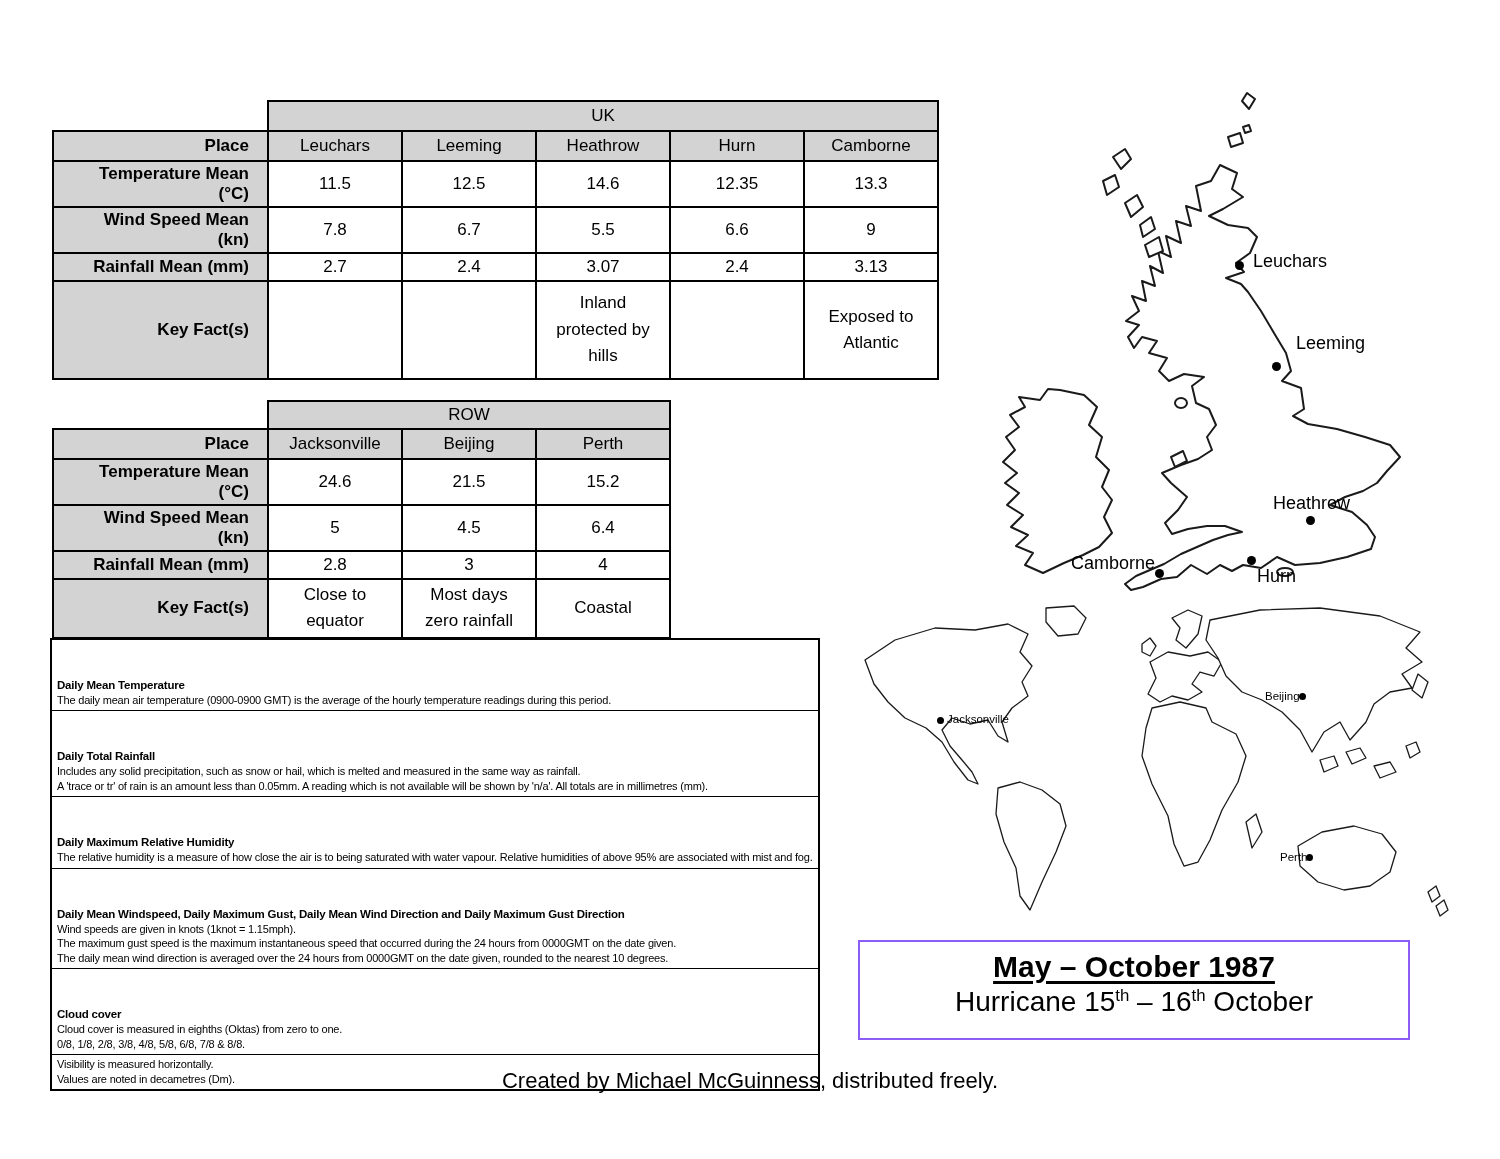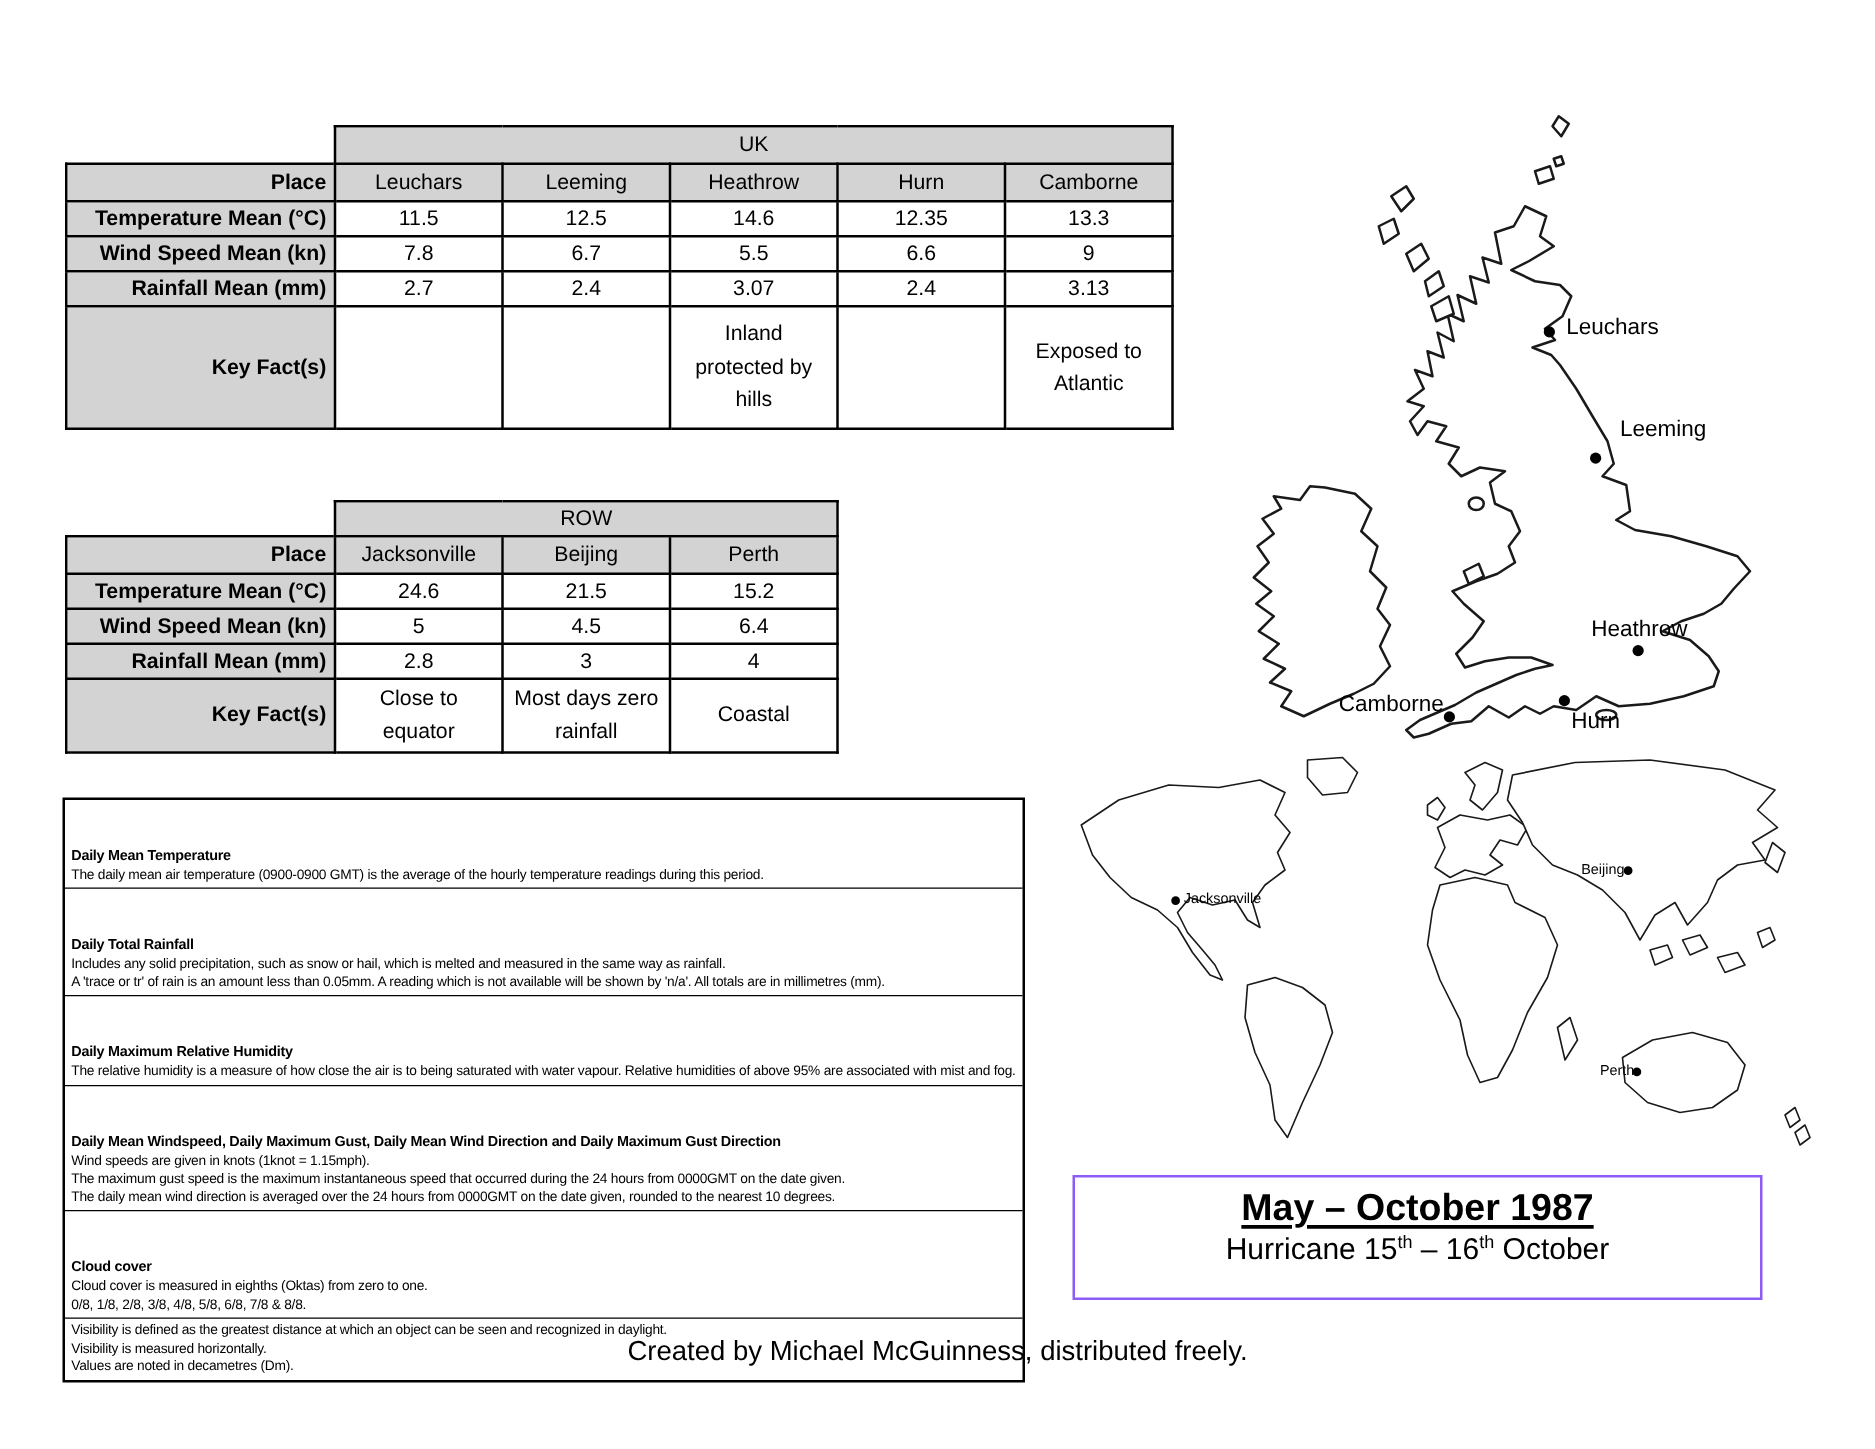--- a/index.html
+++ b/index.html
@@ -2,21 +2,21 @@
 <html><head>
 <meta charset="utf-8">
 <style>
   * { margin:0; padding:0; box-sizing:border-box; }
   html,body { background:#fff; }
   body { font-family:"Liberation Sans", sans-serif; color:#000; }
   .page { position:relative; width:1500px; height:1159px; background:#fff; overflow:hidden; }
 
   
   table.datatable { position:absolute; border-collapse:collapse; table-layout:fixed; }
-  .datatable td { border:2px solid #000; font-size:17px; padding:2px 6px; overflow:hidden;margin-top:25px; }
+  .datatable td { border:2px solid #000; font-size:17px; padding:2px 18px; overflow:hidden;margin-top:25px; }
   .datatable td.corner { border:none; background:#fff; }
   .datatable td.region-hdr { background:#d3d3d3; text-align:center; height:30px; }
   .datatable td.place-hdr { background:#d3d3d3; text-align:center; height:30px; }
   .datatable td.rowlabel { background:#d3d3d3; text-align:right; font-weight:bold; }
   .datatable td.val { background:#fff; text-align:center; }
   .datatable tr.datarow td { height:28px; }
   .datatable tr.keyfacts-uk td { height:98px; }
   .datatable tr.keyfacts-row td { height:56px; }
   .datatable tr.keyfacts-uk td.val, .datatable tr.keyfacts-row td.val { line-height:1.55; }
 
@@ -35,21 +35,21 @@
   .ukm-label { font-size:18px; }
   .wm-label  { font-size:11.5px; }
   .dot { position:absolute; background:#000; border-radius:50%; }
   .dot-lg { width:9px; height:9px; }
   .dot-sm { width:7px; height:7px; }
 
   
   .hurricane-box { position:absolute; left:858px; top:940px; width:552px; height:100px;
                    border:2px solid #8b5cf6; background:#fff; text-align:center; padding-top:8px; }
   .hb-title { font-size:30px; font-weight:bold; text-decoration:underline; text-underline-offset:4px; }
-  .hb-line2 { font-size:24px; margin-top:2px; }
+  .hb-line2 { font-size:28px; margin-top:2px; }
   .hb-line2 sup { font-size:60%; }
 
   
   .footer { position:absolute; left:0; right:0; top:1068px; text-align:center; font-size:22px; }
 </style>
 </head>
 <body>
 
 <div class="page">
 
@@ -174,21 +174,20 @@
       <div class="defs-line">Wind speeds are given in knots (1knot = 1.15mph).</div>
       <div class="defs-line">The maximum gust speed is the maximum instantaneous speed that occurred during the 24 hours from 0000GMT on the date given.</div>
       <div class="defs-line">The daily mean wind direction is averaged over the 24 hours from 0000GMT on the date given, rounded to the nearest 10 degrees.</div>
     </div>
     <div class="defs-section">
       <div class="defs-heading">Cloud cover</div>
       <div class="defs-line">Cloud cover is measured in eighths (Oktas) from zero to one.</div>
       <div class="defs-line">0/8, 1/8, 2/8, 3/8, 4/8, 5/8, 6/8, 7/8 &amp; 8/8.</div>
     </div>
     <div class="defs-section">
-      <div class="defs-line">Visibility is defined as the greatest distance at which an object can be seen and recognized in daylight.</div>
       <div class="defs-line">Visibility is measured horizontally.</div>
       <div class="defs-line">Values are noted in decametres (Dm).</div>
     </div>
   </div>
 
   <div class="map" style="left:985px; top:85px; width:440px; height:520px;">
     <svg width="440" height="520" viewBox="0 0 440 520">
       <g fill="#ffffff" stroke="#1a1a1a" stroke-width="2" stroke-linejoin="round">
 
         <path d="M235,80 L252,88 L247,104 L258,112 L238,124 L224,131 L243,140 L263,143 L272,152

